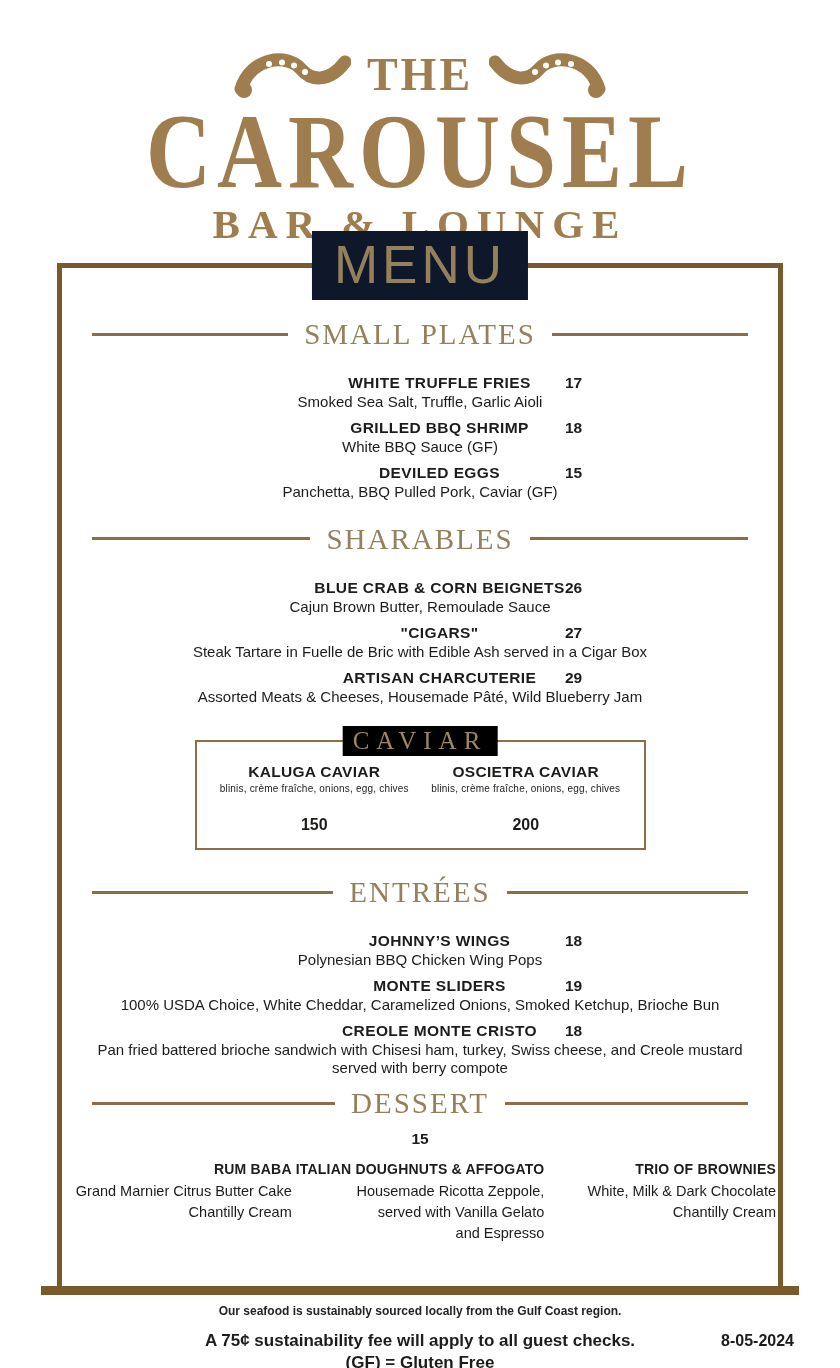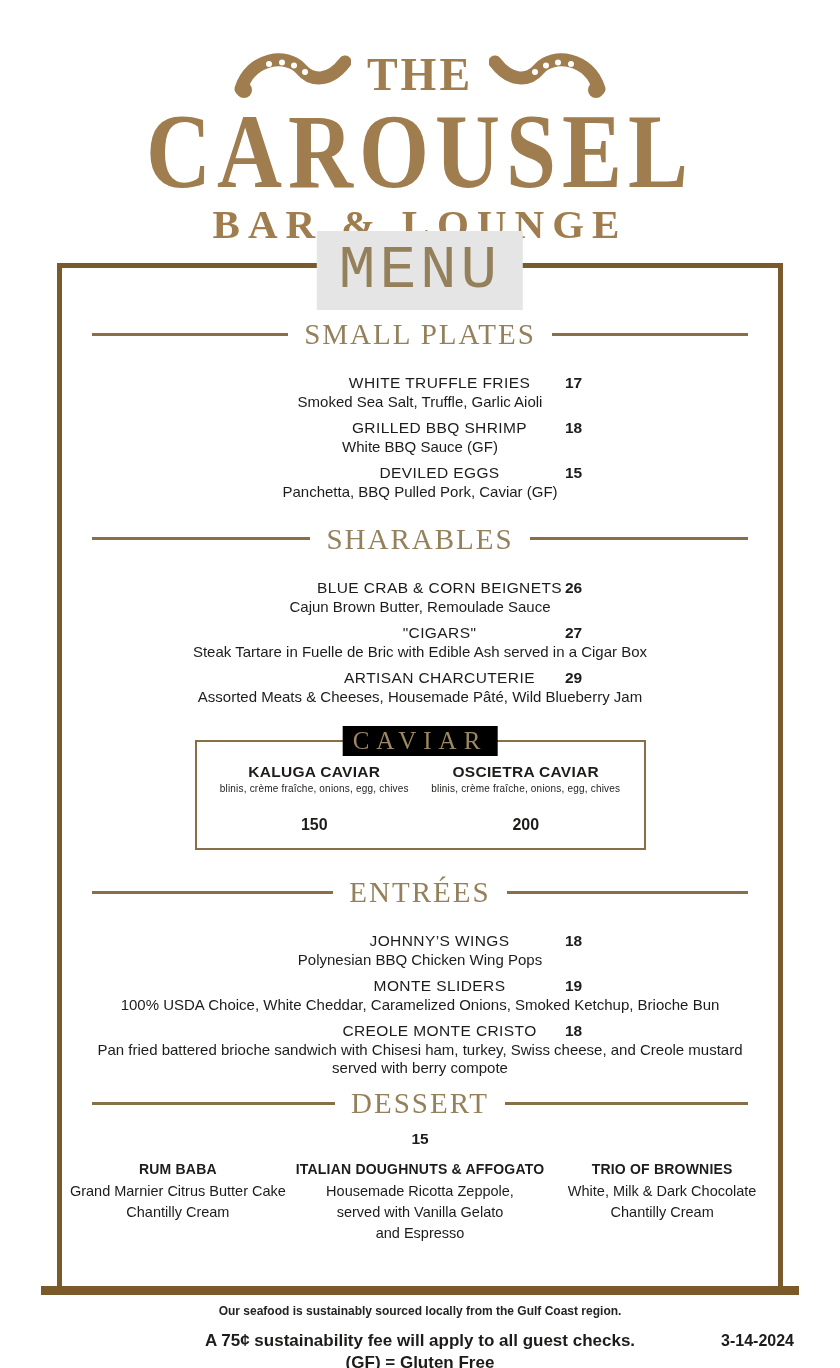--- a/index.html
+++ b/index.html
@@ -36,39 +36,39 @@
     border: 5px solid #7a592b; border-bottom: 0;
     position: relative;
     padding: 48px 26px 42px;
   }
   .menu-box .bottom-rule {
     position: absolute; left: -21px; right: -21px; bottom: -9px; height: 9px;
     background: #7a592b;
   }
   .menu-title {
     position: absolute; top: -37px; left: 50%; transform: translateX(-50%);
-    background: #e5e5e5; padding: 0 22px;
-    font-family: Liberation Mono, monospace;
-    font-size: 61px; letter-spacing: 4px; line-height: 1.3; color: #95805c;
+    background: #0f172a; padding: 0 22px;
+    font-family: Liberation Sans, sans-serif;
+    font-size: 53px; letter-spacing: 4px; line-height: 1.3; color: #95805c;
     white-space: nowrap;
   }
 
   
   .section-heading {
     display: flex; align-items: center; margin: 0 4px;
     font-family: "Liberation Serif", "DejaVu Serif", serif;
     font-size: 29px; letter-spacing: 2px; color: #95805c; line-height: 1.25;
   }
   .section-heading .rule { flex: 1; height: 3px; background: #8a6e48; }
   .section-heading .label { padding: 0 16px; white-space: nowrap; }
 
   
   .items { margin-top: 22px; }
   .m-item { position: relative; text-align: center; margin: 0 -26px 8px; }
-  .m-item-name { font-weight: 400; font-size: 15.5px; letter-spacing: 0.4px; line-height: 1.22; margin-left: 39px; }
+  .m-item-name { font-weight: 700; font-size: 15.5px; letter-spacing: 0.4px; line-height: 1.22; margin-left: 39px; }
   .m-item-price {
     position: absolute; left: 503px; top: 0;
     font-weight: 700; font-size: 15.5px; line-height: 1.22;
   }
   .m-item-desc { font-size: 15px; line-height: 1.2; white-space: pre-line; }
 
   .sect-sharables { margin-top: 20px; }
   .sect-entrees  { margin-top: 24px; }
 
   
@@ -87,21 +87,21 @@
   .caviar-grid { display: flex; }
   .caviar-col { flex: 1; text-align: center; }
   .caviar-name { font-weight: 700; font-size: 15.5px; letter-spacing: 0.3px; line-height: 1.25; }
   .caviar-desc { font-size: 10px; letter-spacing: 0.2px; line-height: 1.3; margin-top: 1px; }
   .caviar-price { font-weight: 700; font-size: 16px; margin-top: 21px; }
 
   
   .sect-dessert { margin-top: 4px; }
   .dessert-price { text-align: center; font-weight: 700; font-size: 15.5px; margin-top: 9px; }
   .dessert-row { display: flex; margin: 12px -26px 0; }
-  .dessert-col { flex: 1; text-align: center; padding: 0 2px; }
+  .dessert-col { flex: 1; text-align: right; padding: 0 2px; }
   .dessert-name { font-weight: 700; font-size: 14px; letter-spacing: 0.2px; line-height: 1.3; white-space: nowrap; }
   .dessert-desc { font-size: 14.5px; line-height: 1.45; white-space: pre-line; margin-top: 2px; }
 
   
   .footer { text-align: center; font-weight: bold; }
   .footer-seafood { margin-top: 18px; font-size: 12px; color: #262421; }
   .footer-fee-row { position: relative; margin-top: 13px; font-size: 17px; }
   .footer-date { position: absolute; right: 46px; top: 1px; font-size: 16px; }
   .footer-gf { font-size: 17px; margin-top: 2px; }
 </style>
@@ -255,18 +255,18 @@
 Chantilly Cream</div>
         </div>
       </div>
     </section>
   </main>
 
   <footer class="footer">
     <div class="footer-seafood">Our seafood is sustainably sourced locally from the Gulf Coast region.</div>
     <div class="footer-fee-row">
       <span>A 75¢ sustainability fee will apply to all guest checks.</span>
-      <span class="footer-date">3-14-2024</span>
+      <span class="footer-date">8-05-2024</span>
     </div>
     <div class="footer-gf">(GF) = Gluten Free</div>
   </footer>
 
 </div>
 
 </body></html>

